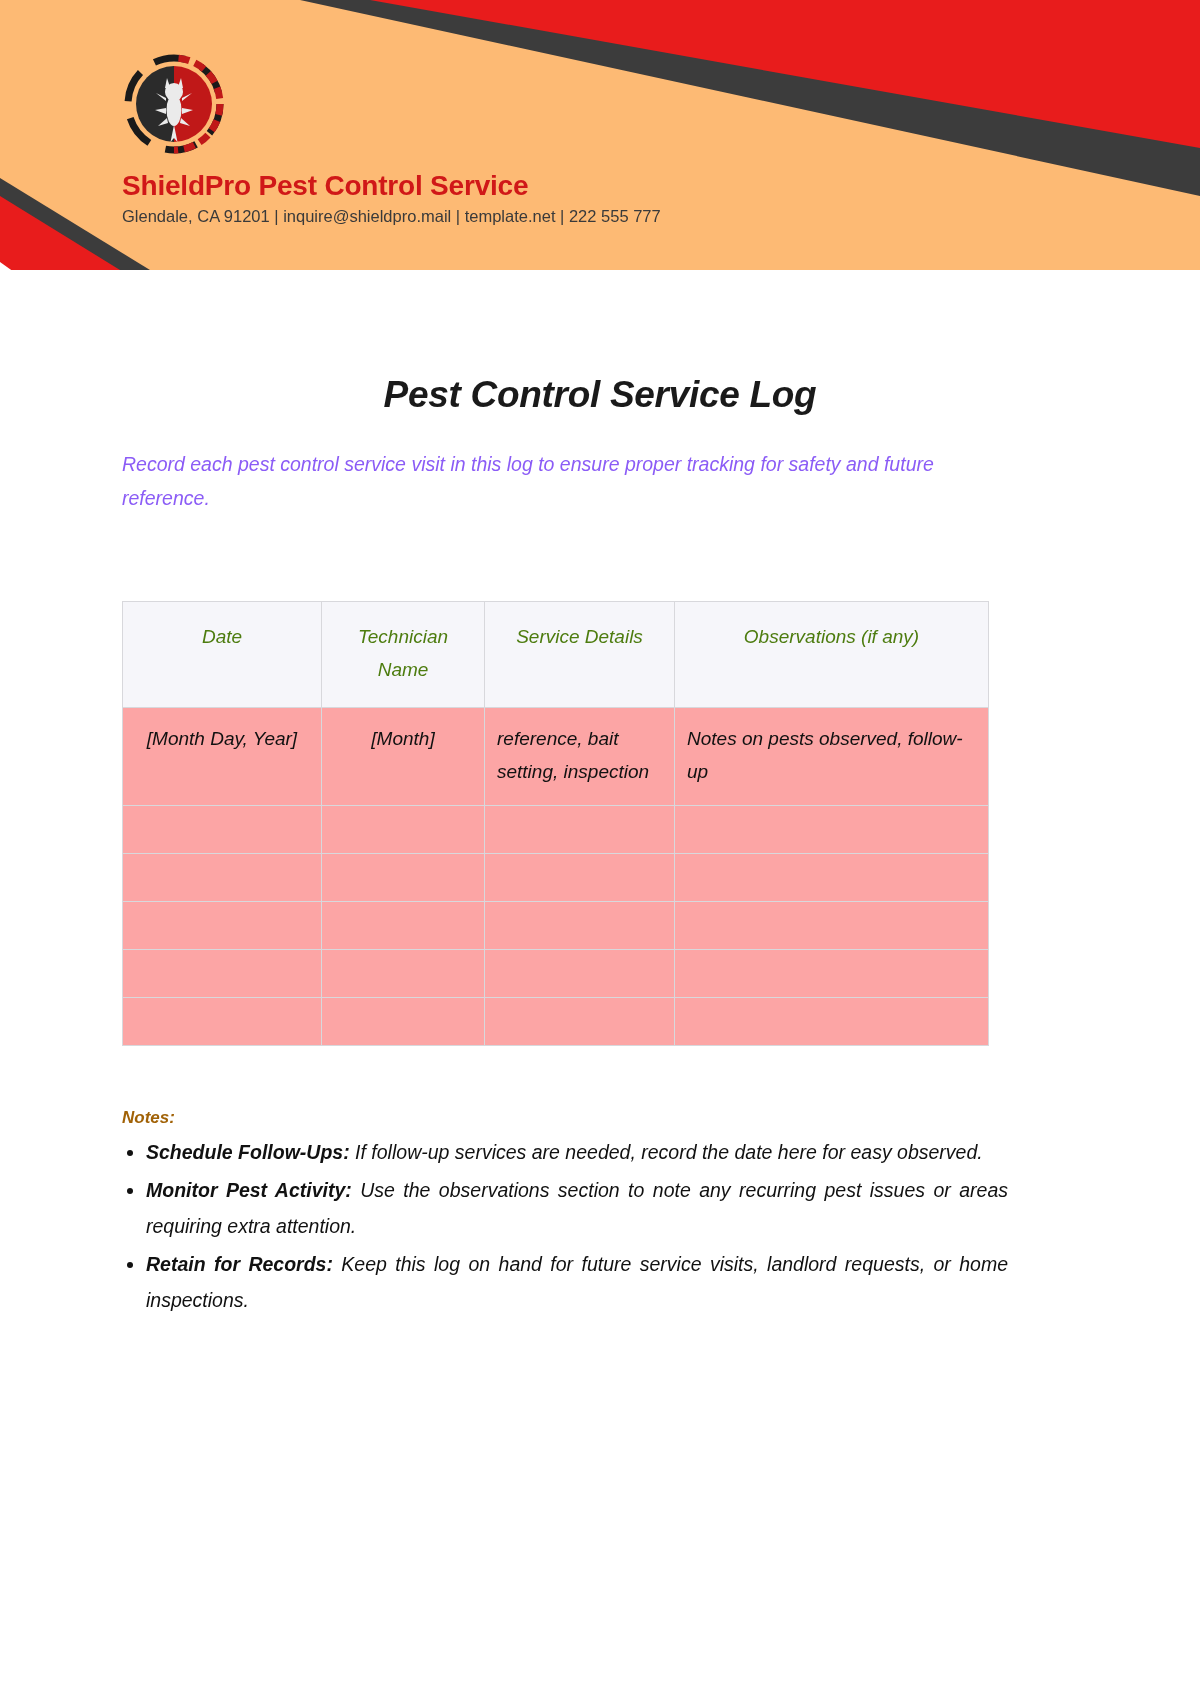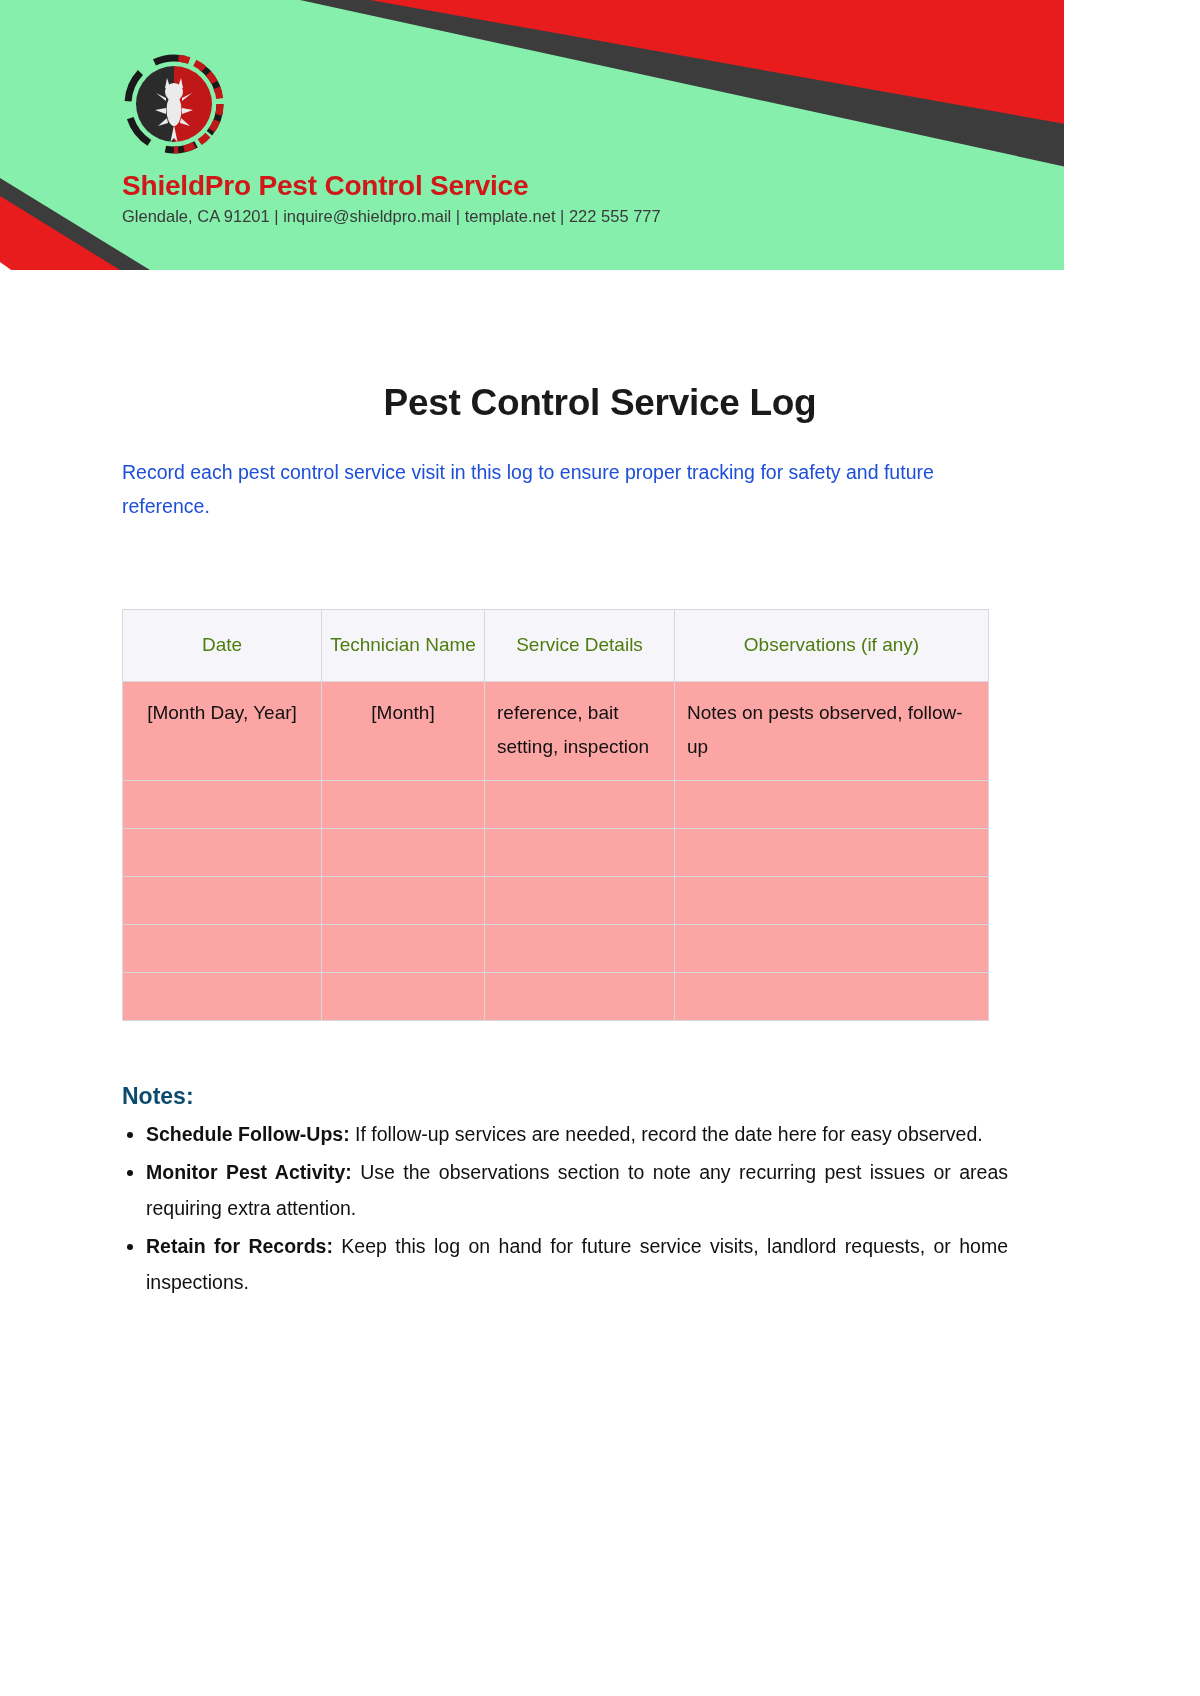--- a/index.html
+++ b/index.html
@@ -12,23 +12,23 @@
     height: 1696px;
     font-family: "Liberation Sans", sans-serif;
     color: #111111;
     position: relative;
     overflow: hidden;
   }
 
   
   .header {
     position: relative;
-    width: 1064px;
+    width: 1200px;
     height: 270px;
-    background: #86efac;
+    background: #fdba74;
     overflow: hidden;
   }
   
   .hdr-red-top {
     position: absolute;
     top: 0; left: 0;
     width: 1200px; height: 270px;
     background: #e81c1c;
     clip-path: polygon(345px 0, 1200px 0, 1200px 150px);
   }
@@ -88,36 +88,37 @@
   .company-contact {
     margin-top: 5px;
     font-size: 16.5px;
     color: #3a3a3a;
     white-space: nowrap;
   }
 
   
   .page {
     position: relative;
-    padding: 8px 122px;
+    padding: 0 122px;
+    font-style: italic;
   }
   .doc-title {
     text-align: center;
     font-size: 37px;
     font-weight: bold;
     color: #1a1a1a;
     margin: 0;
     padding-top: 104px;
     letter-spacing: -0.3px;
   }
   .doc-desc {
     margin: 32px 0 0 0;
     font-size: 19.5px;
     line-height: 1.72;
-    color: #1d4ed8;
+    color: #8b5cf6;
     max-width: 880px;
   }
 
   
   .log-table {
     margin-top: 86px;
     width: 866px;
     border-collapse: collapse;
     table-layout: fixed;
   }
@@ -152,23 +153,23 @@
   .col-date   { width: 199px; }
   .col-tech   { width: 163px; }
   .col-serv   { width: 190px; }
   .col-obs    { width: 314px; }
 
   
   .notes-section {
     margin-top: 62px;
   }
   .notes-heading {
-    font-size: 23px;
+    font-size: 17px;
     font-weight: bold;
-    color: #0c4a6e;
+    color: #a16207;
     margin: 0 0 6px 0;
   }
   .notes-list {
     margin: 0;
     padding-left: 24px;
     list-style: disc;
     max-width: 862px;
   }
   .notes-list li {
     font-size: 19.5px;

